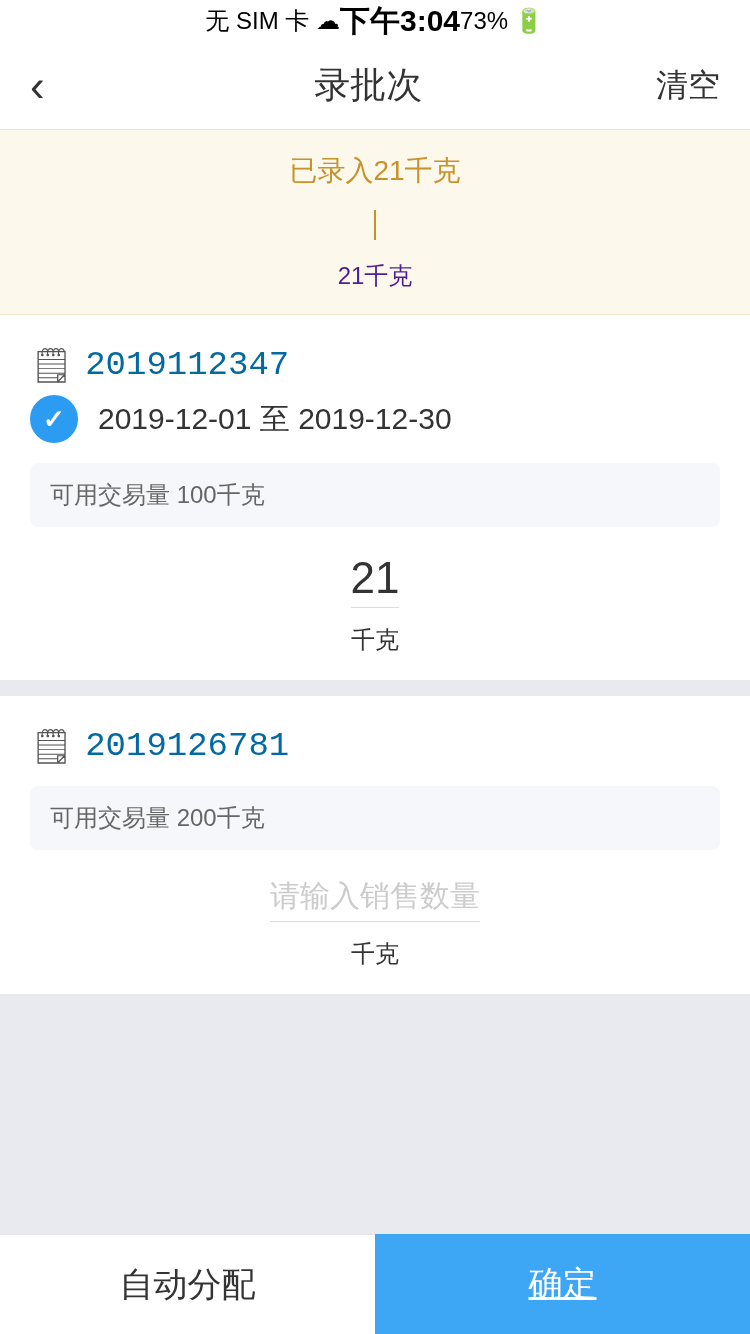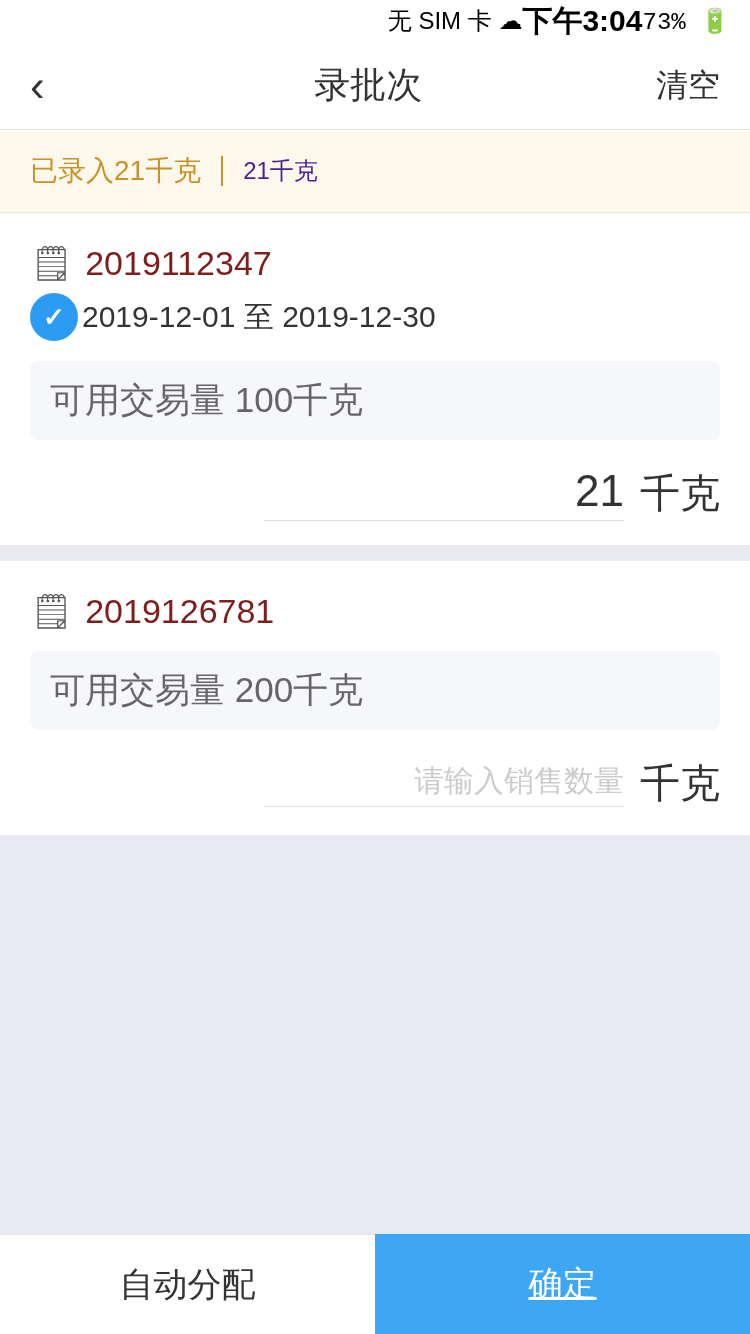--- a/index.html
+++ b/index.html
@@ -12,21 +12,21 @@
       overflow-x: hidden;
     }
 
     
     .status-bar {
       width: 750px;
       height: 42px;
       background: #fff;
       display: flex;
       align-items: center;
-      justify-content: flex-end;
+      justify-content: center;
       padding: 0 20px;
       font-size: 26px;
     }
     .status-left {
       display: flex;
       align-items: center;
       gap: 8px;
       font-size: 24px;
       color: #000;
     }
@@ -34,21 +34,20 @@
       font-size: 30px;
       font-weight: 600;
       color: #000;
     }
     .status-right {
       display: flex;
       align-items: center;
       gap: 8px;
       font-size: 24px;
       color: #000;
-      font-family: Liberation Mono, monospace;
     }
 
     
     .nav-bar {
       width: 750px;
       height: 88px;
       background: #fff;
       display: flex;
       align-items: center;
       justify-content: space-between;
@@ -75,20 +74,21 @@
 
     
     .summary-bar {
       width: 750px;
       background: #fdf8ec;
       padding: 22px 30px;
       display: flex;
       align-items: center;
       gap: 20px;
       border-bottom: 1px solid #f0e8c8;
+      flex-direction: column;
     }
     .summary-text {
       font-size: 28px;
       color: #c8922a;
     }
     .summary-divider {
       width: 2px;
       height: 30px;
       background: #c8922a;
     }
@@ -113,29 +113,30 @@
       display: flex;
       align-items: center;
       gap: 12px;
     }
     .batch-icon {
       font-size: 34px;
       color: #555;
     }
     .batch-id {
       font-size: 34px;
-      color: #7f1d1d;
+      color: #0369a1;
       font-weight: 500;
+      font-family: Liberation Mono, monospace;
     }
 
     .batch-date-row {
       padding: 0 30px 10px 30px;
       display: flex;
       align-items: center;
-      gap: 4px;
+      gap: 20px;
     }
     .checkbox {
       width: 48px;
       height: 48px;
       border-radius: 50%;
       border: 2px solid #ccc;
       display: flex;
       align-items: center;
       justify-content: center;
       flex-shrink: 0;
@@ -154,38 +155,39 @@
     .batch-date {
       font-size: 30px;
       color: #333;
     }
 
     .batch-avail {
       margin: 10px 30px;
       background: #f5f7fa;
       border-radius: 8px;
       padding: 16px 20px;
-      font-size: 35px;
+      font-size: 24px;
       color: #666;
     }
 
     .batch-input-row {
       display: flex;
       align-items: center;
       justify-content: flex-end;
       padding: 16px 30px 24px 30px;
       gap: 16px;
+      flex-direction: column;
     }
     .batch-value {
       font-size: 44px;
       font-weight: 500;
       color: #333;
     }
     .batch-unit {
-      font-size: 40px;
+      font-size: 24px;
       color: #333;
       text-align: right;
     }
     .batch-input-placeholder {
       font-size: 30px;
       color: #ccc;
     }
     .input-underline {
       flex: 1;
       max-width: 360px;

